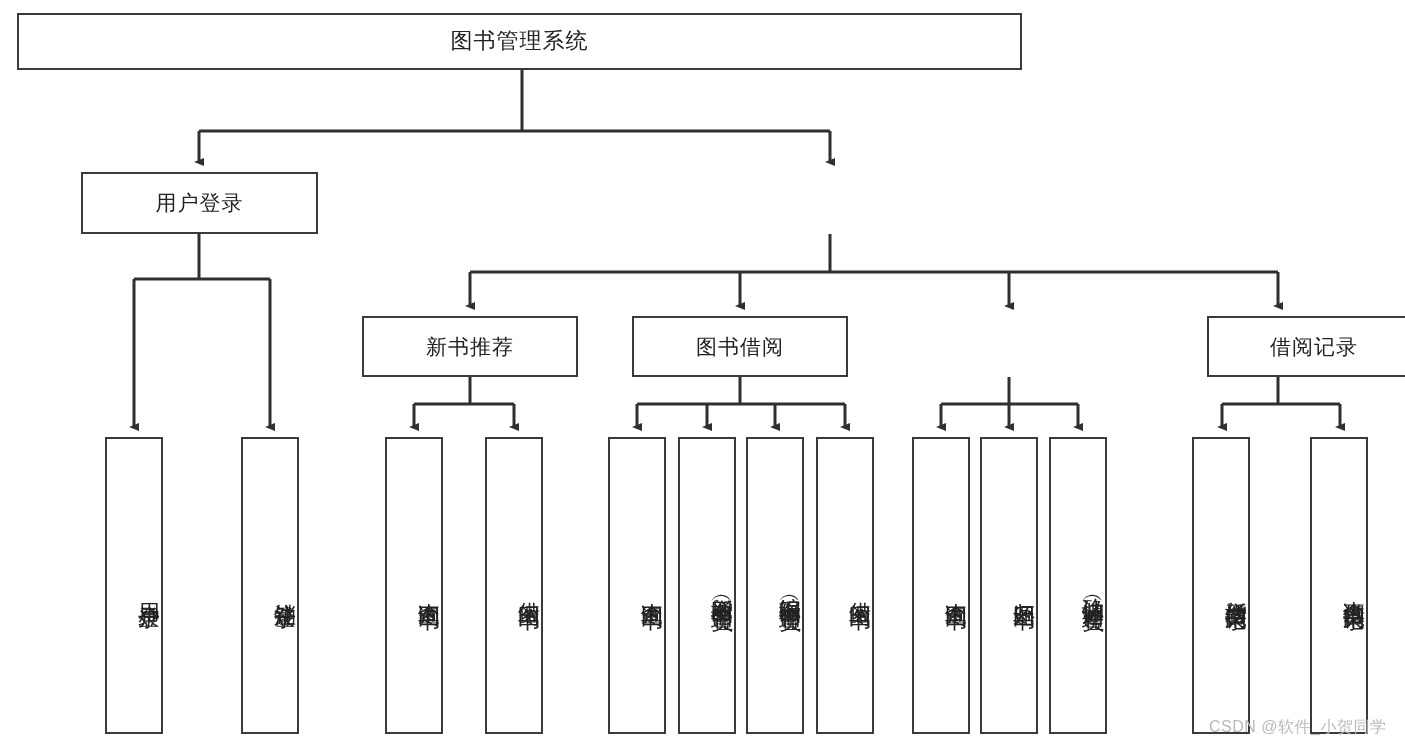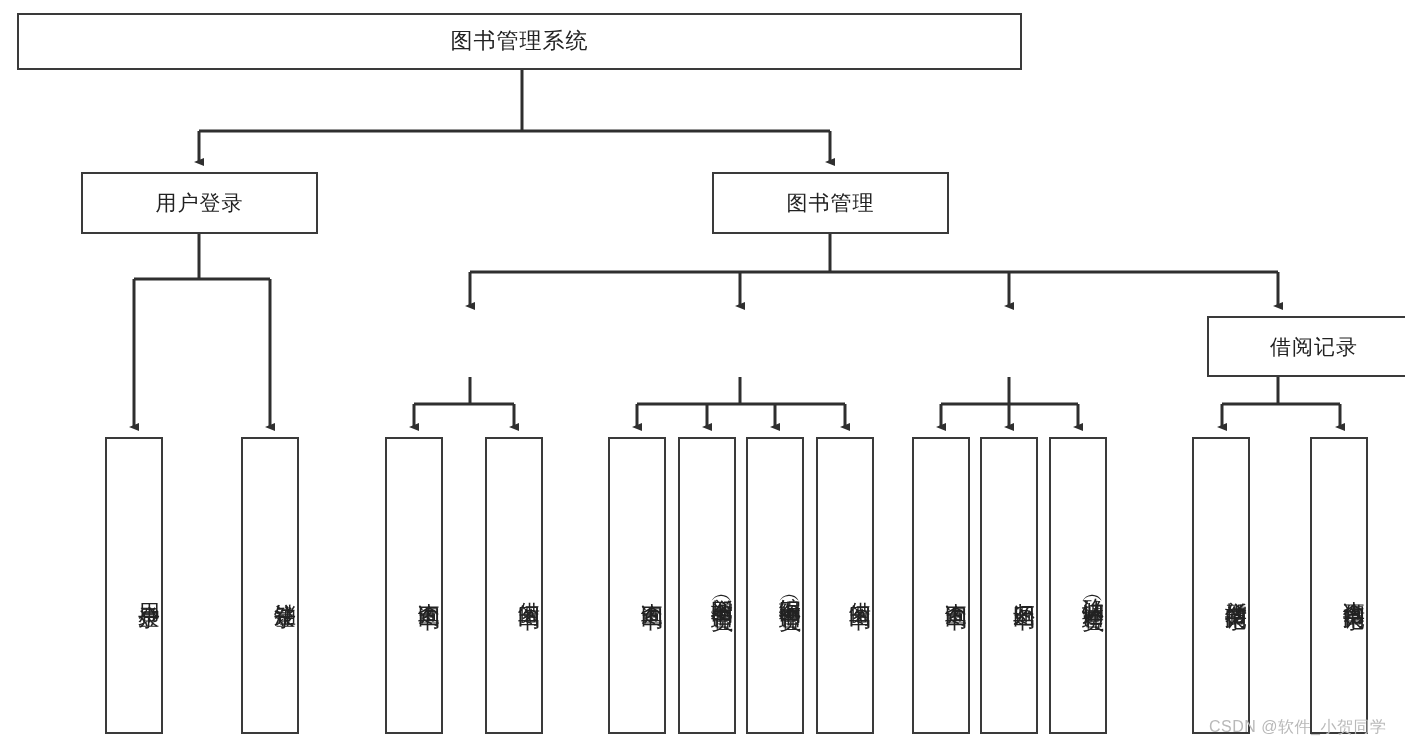--- a/index.html
+++ b/index.html
@@ -123,25 +123,28 @@
   </svg>
 
   <div class="node node-h node-root" style="left:17px; top:13px; width:1005px; height:57px;">
     <span>图书管理系统</span>
   </div>
 
   <div class="node node-h" style="left:81px; top:172px; width:237px; height:62px;">
     <span>用户登录</span>
   </div>
 
-  <div class="node node-h" style="left:712px; top:172px; width:237px; height:62px;">
-    <span>图书管理</span>
+
+  <div class="node node-h" style="left:362px; top:316px; width:216px; height:61px;">
+    <span>新书推荐</span>
   </div>
 
-
+  <div class="node node-h" style="left:632px; top:316px; width:216px; height:61px;">
+    <span>图书借阅</span>
+  </div>
 
 
   <div class="node node-h" style="left:1207px; top:316px; width:214px; height:61px;">
     <span>借阅记录</span>
   </div>
 
   <div class="node node-v" style="left:105px; top:437px; width:58px; height:297px;">
     <span>用户登录</span>
   </div>
   <div class="node node-v" style="left:241px; top:437px; width:58px; height:297px;">

